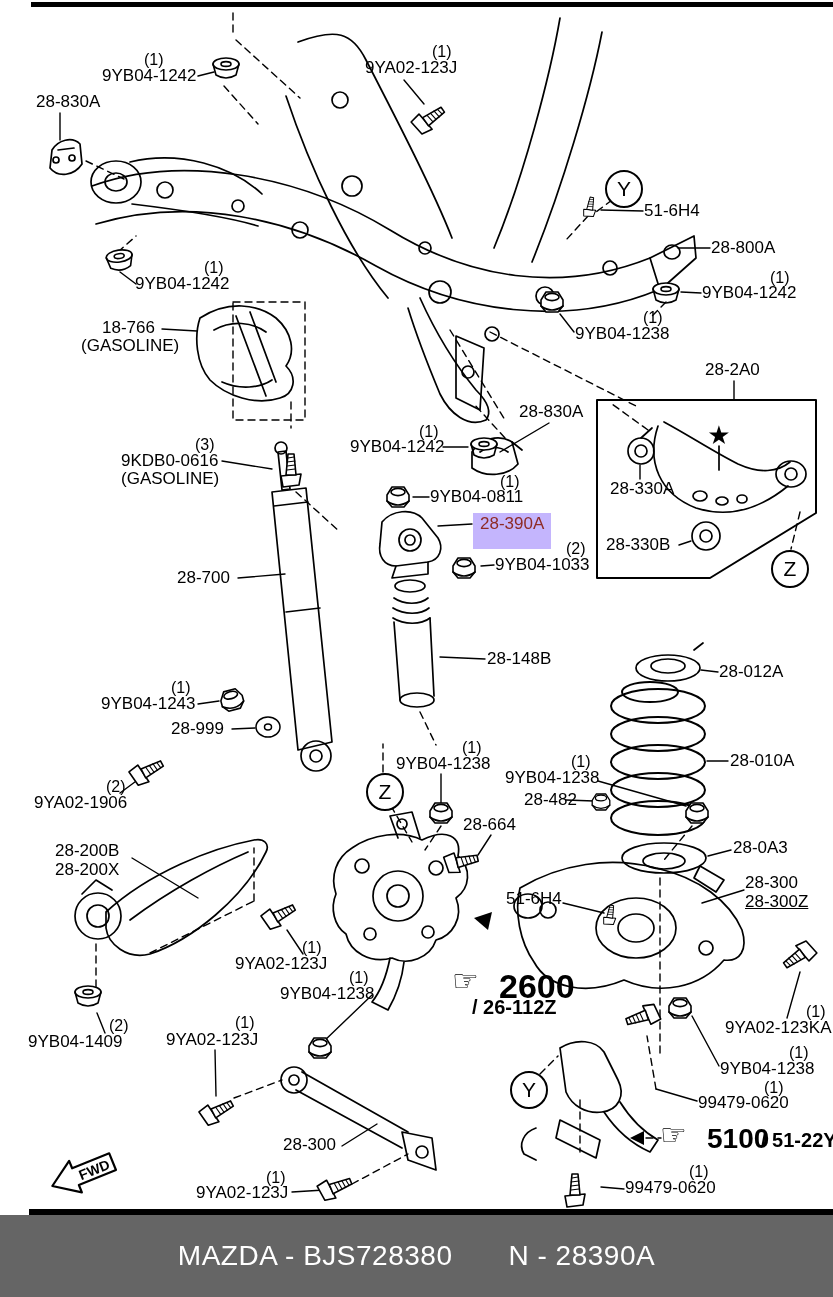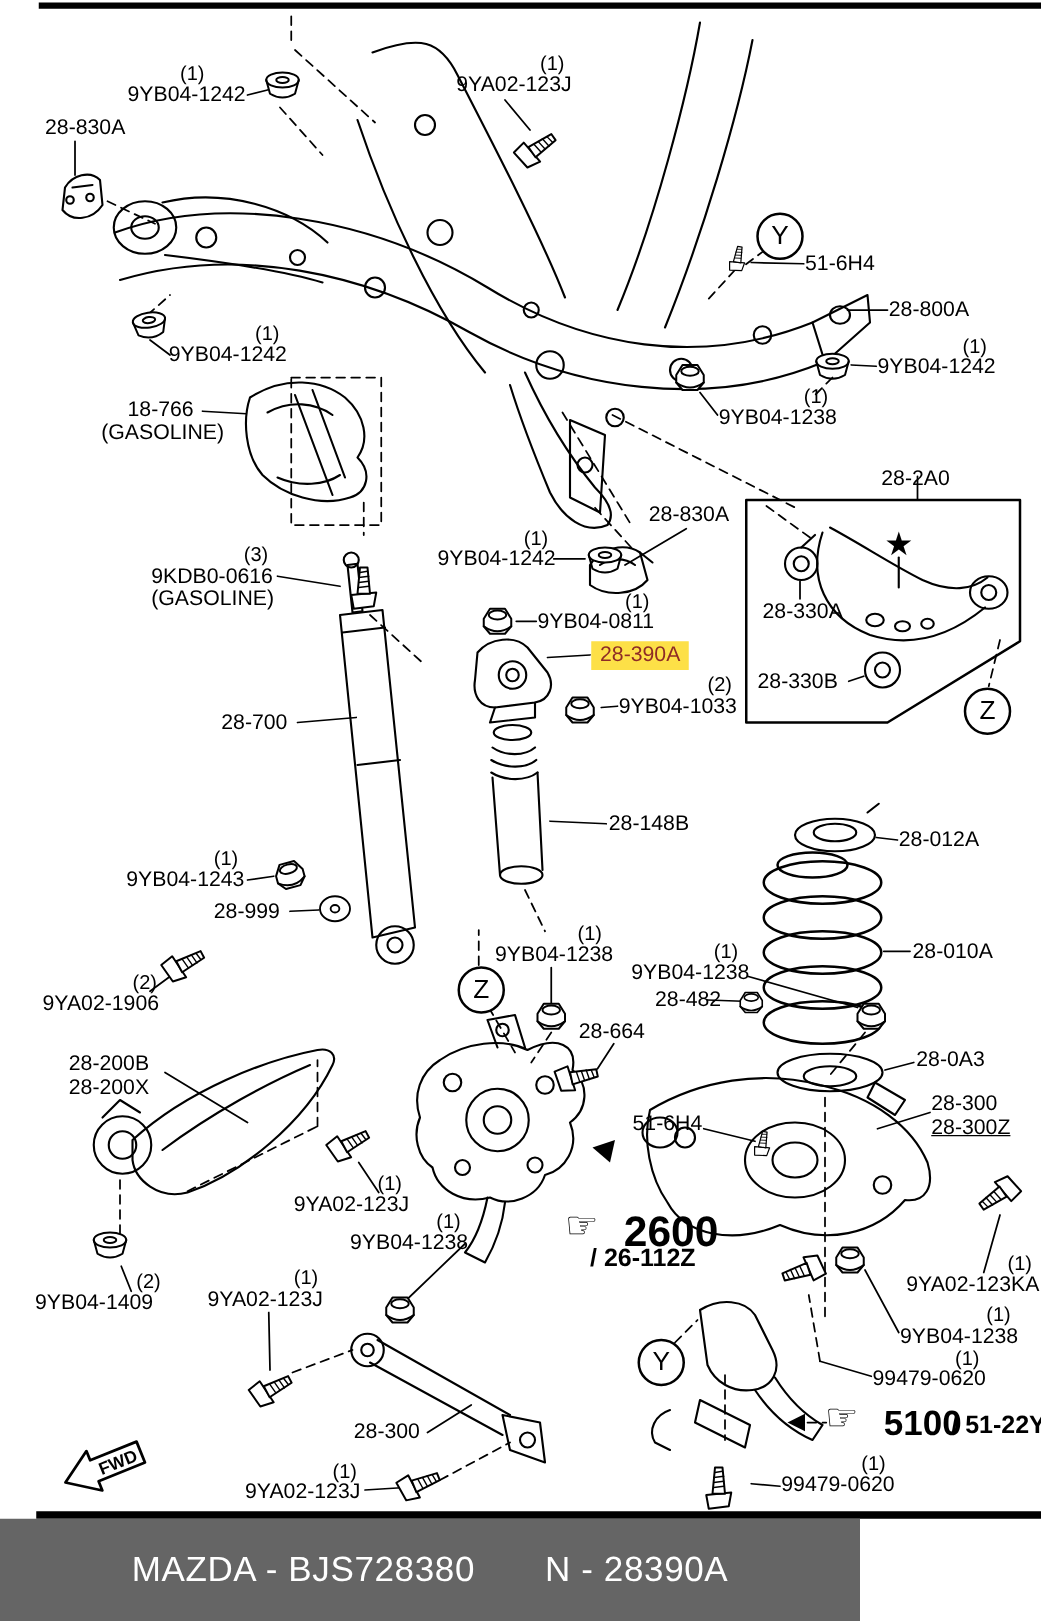--- a/index.html
+++ b/index.html
@@ -5,27 +5,27 @@
   html,body{margin:0;padding:0;background:#e8e8e8;}
   #page{position:relative;width:833px;height:1297px;background:#ffffff;overflow:hidden;
         font-family:"Liberation Sans",sans-serif;color:#000;}
   #topbar{position:absolute;left:31px;top:2px;width:802px;height:5px;background:#000;}
   #note{position:absolute;left:30px;top:20px;font-size:16px;font-weight:bold;white-space:nowrap;}
   #note .star{font-size:18px;margin-right:6px;}
   #artwork{position:absolute;left:0;top:0;}
   .plabel{position:absolute;white-space:nowrap;font-size:17px;line-height:1.05;color:#000;}
   .qty{font-size:16px;}
   .big{font-weight:bold;}
-  .hl{background:#fde047;color:#8E2B26;padding:2px 7px 3px 7px;}
+  .hl{background:#c4b5fd;color:#8E2B26;padding:2px 7px 16px 7px;}
   .hand{position:absolute;font-size:30px;line-height:1;}
   .callout{position:absolute;width:34px;height:34px;border:2.5px solid #000;border-radius:50%;
            background:#fff;display:flex;align-items:center;justify-content:center;
            font-size:21px;font-weight:normal;}
   #rule-bottom{position:absolute;left:29px;top:1209px;width:804px;height:6px;background:#000;}
-  #banner{position:absolute;left:0;top:1215px;width:688px;height:82px;background:#656565;
+  #banner{position:absolute;left:0;top:1215px;width:833px;height:82px;background:#656565;
           display:flex;align-items:center;justify-content:center;gap:56px;
           color:#fff;font-size:28px;letter-spacing:0.5px;}
 </style>
 </head>
 <body>
 
 <div id="page">
   <div id="topbar"></div>
 
 
@@ -283,21 +283,21 @@
       <div class="plabel qty" style="left: 204px; top: 260px;">(1)</div>
       <div class="plabel" style="left: 135px; top: 275px;">9YB04-1242</div>
       <div class="plabel" style="left: 644px; top: 202px;">51-6H4</div>
       <div class="plabel" style="left: 711px; top: 239px;">28-800A</div>
       <div class="plabel qty" style="left: 770px; top: 270px;">(1)</div>
       <div class="plabel" style="left: 702px; top: 284px;">9YB04-1242</div>
       <div class="plabel qty" style="left: 643px; top: 310px;">(1)</div>
       <div class="plabel" style="left: 575px; top: 325px;">9YB04-1238</div>
       <div class="plabel" style="left: 102px; top: 319px;">18-766</div>
       <div class="plabel" style="left: 81px; top: 337px;">(GASOLINE)</div>
-      <div class="plabel" style="left: 705px; top: 374px;">28-2A0</div>
+      <div class="plabel" style="left: 705px; top: 361px;">28-2A0</div>
       <div class="plabel" style="left: 519px; top: 403px;">28-830A</div>
       <div class="plabel qty" style="left: 419px; top: 424px;">(1)</div>
       <div class="plabel" style="left: 350px; top: 438px;">9YB04-1242</div>
       <div class="plabel qty" style="left: 195px; top: 437px;">(3)</div>
       <div class="plabel" style="left: 121px; top: 452px;">9KDB0-0616</div>
       <div class="plabel" style="left: 121px; top: 470px;">(GASOLINE)</div>
       <div class="plabel qty" style="left: 500px; top: 474px;">(1)</div>
       <div class="plabel" style="left: 430px; top: 488px;">9YB04-0811</div>
       <div class="plabel hl" style="left: 473px; top: 513px;">28-390A</div>
       <div class="plabel" style="left: 610px; top: 480px;">28-330A</div>

